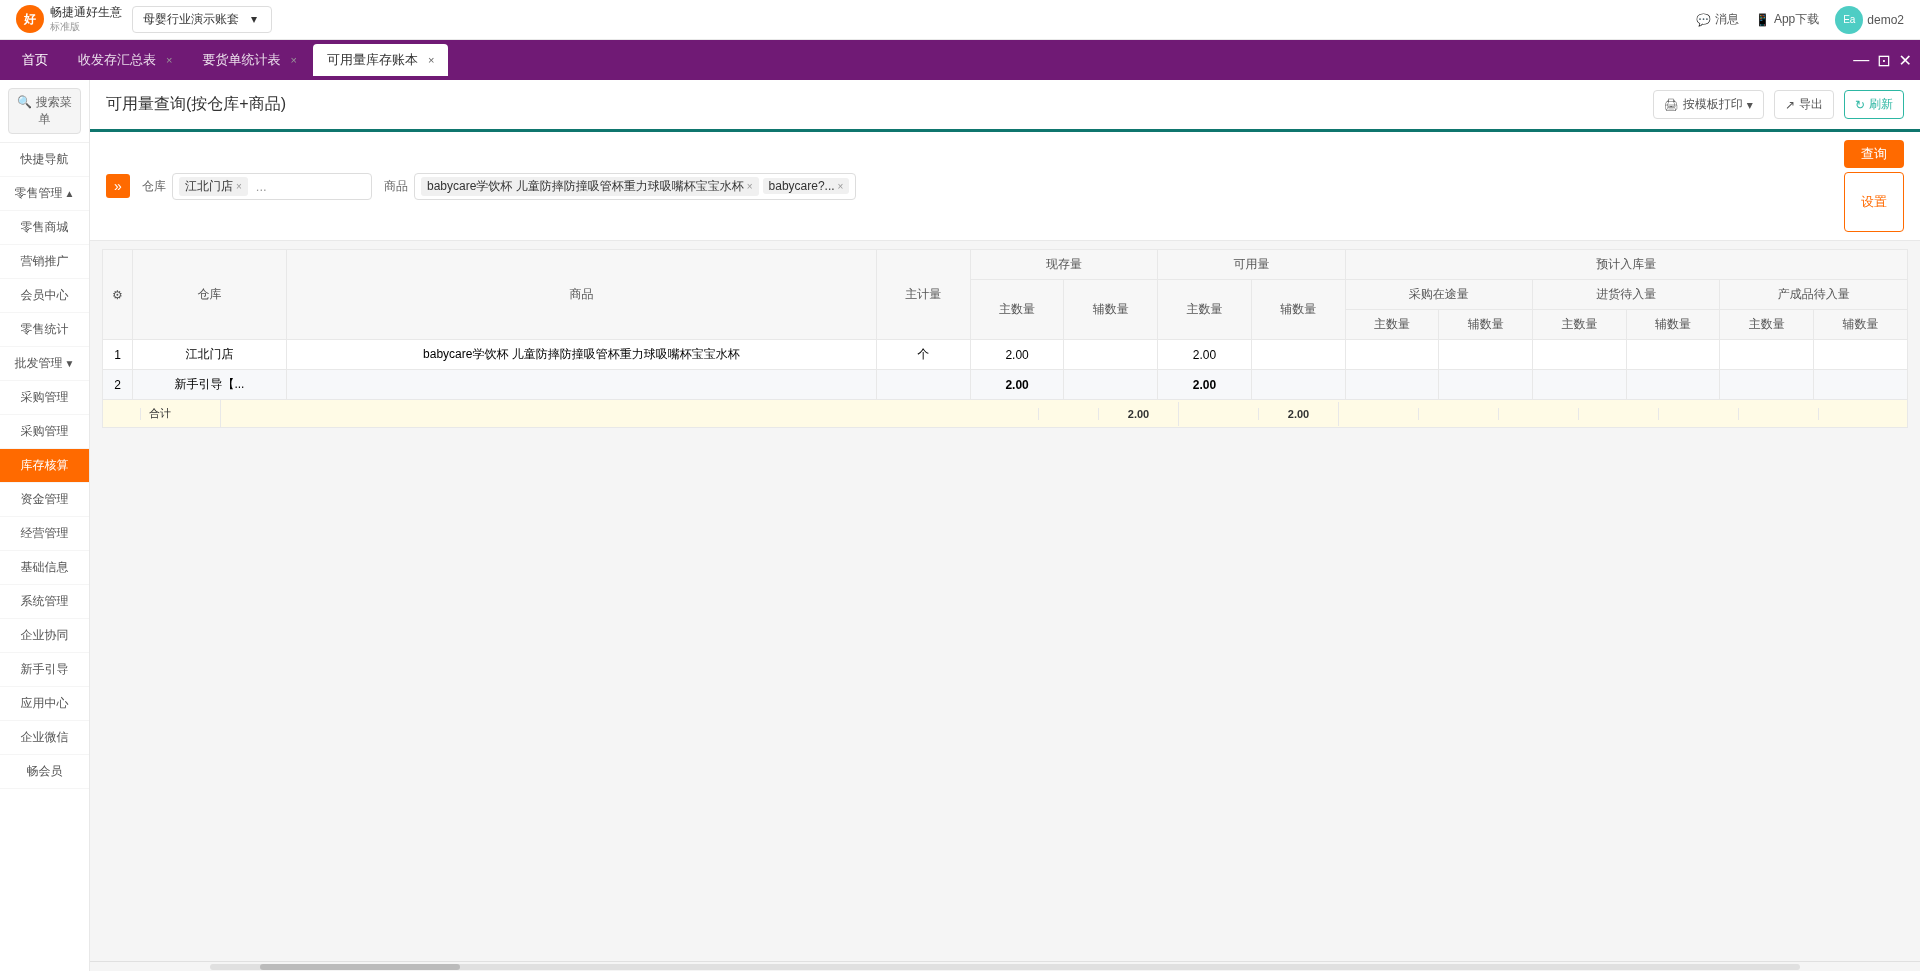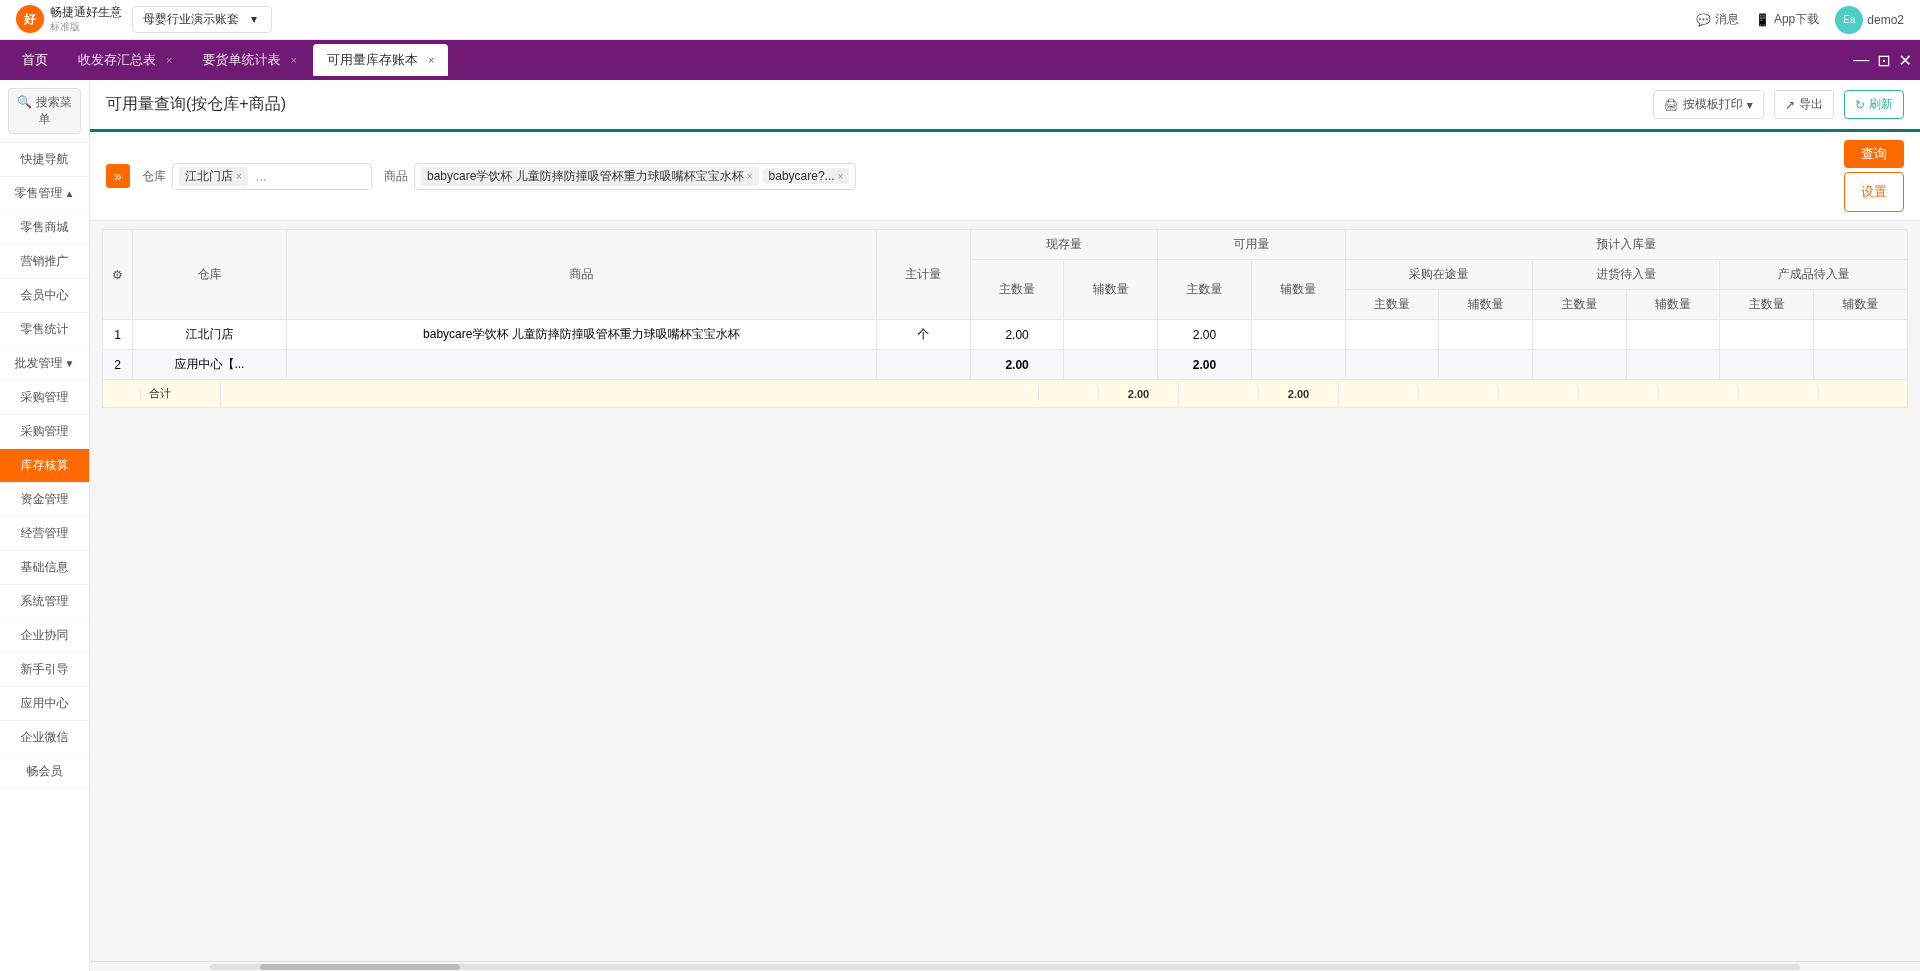--- a/index.html
+++ b/index.html
@@ -157,21 +157,21 @@
     .query-btn {
       padding: 5px 16px;
       background: #ff6a00;
       color: white;
       border: none;
       border-radius: 4px;
       cursor: pointer;
       font-size: 13px;
     }
     .settings-btn {
-      padding: 10px 16px;
+      padding: 20px 16px;
       background: #fff;
       color: #ff6a00;
       border: 1px solid #ff6a00;
       border-radius: 4px;
       cursor: pointer;
       font-size: 13px;
     }
     .filter-action-group { display: flex; flex-direction: column; gap: 4px; margin-left: auto; }
 
     
@@ -430,21 +430,21 @@
             <td></td>
             <td></td>
             <td></td>
             <td></td>
             <td></td>
             <td></td>
             <td></td>
           </tr>
           <tr class="group-header">
             <td>2</td>
-            <td class="col-warehouse">应用中心【...</td>
+            <td class="col-warehouse">新手引导【...</td>
             <td class="col-product"></td>
             <td></td>
             <td class="bold">2.00</td>
             <td></td>
             <td class="bold">2.00</td>
             <td></td>
             <td></td>
             <td></td>
             <td></td>
             <td></td>

